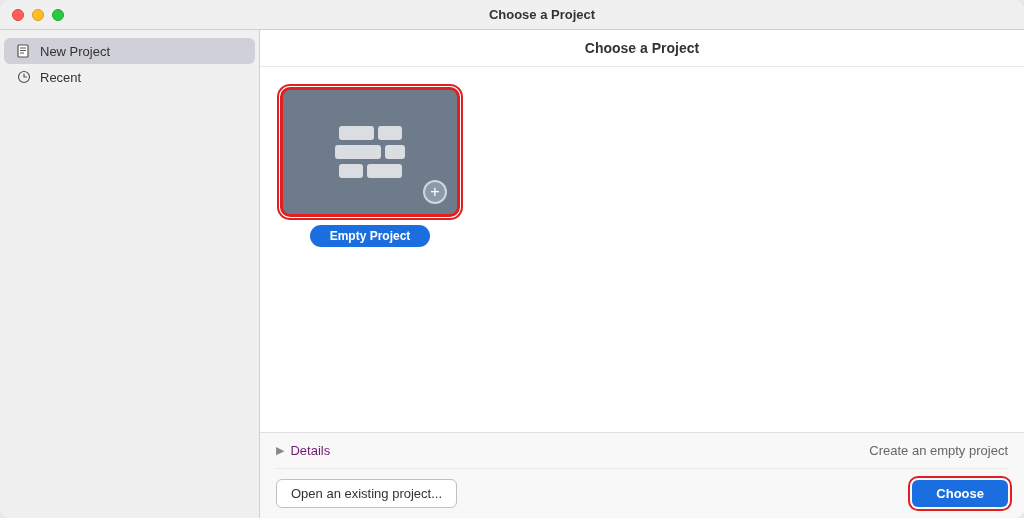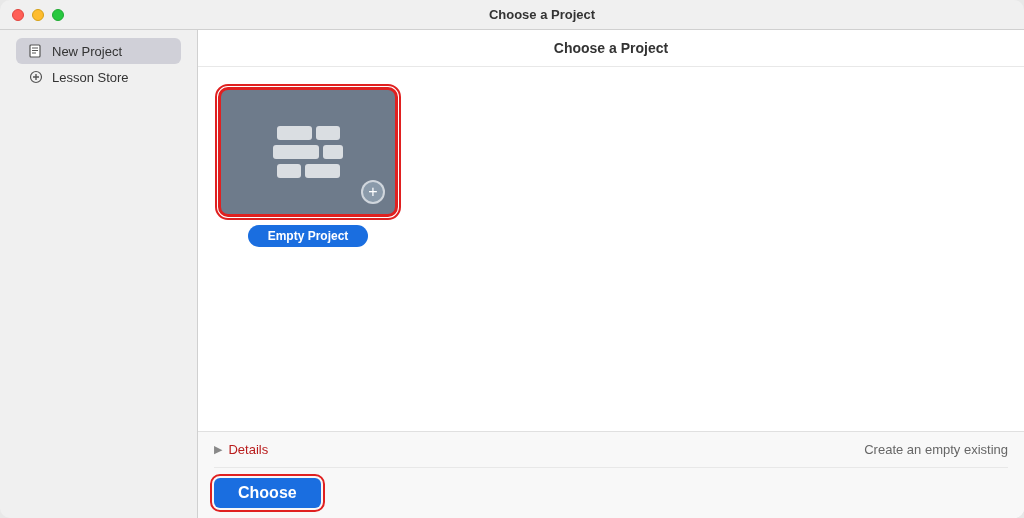--- a/index.html
+++ b/index.html
@@ -38,24 +38,24 @@
       font-size: 13px;
       font-weight: 600;
       color: #333;
     }
     .main-content {
       display: flex;
       flex: 1;
       overflow: hidden;
     }
     .sidebar {
-      width: 198px;
+      width: 260px;
       background: #f0f0f0;
       border-right: 1px solid #d0d0d0;
-      padding: 8px 12px;
+      padding: 8px 0;
       display: flex;
       flex-direction: column;
       flex-shrink: 0;
     }
     .sidebar-item {
       display: flex;
       align-items: center;
       padding: 5px 12px;
       gap: 8px;
       font-size: 13px;
@@ -176,21 +176,21 @@
       border-bottom: 1px solid #e8e8e8;
     }
     .details-chevron {
       color: #888;
       font-size: 11px;
       margin-right: 6px;
     }
     .details-label {
       font-size: 13px;
       font-weight: 500;
-      color: #b91c1c;
+      color: #701a75;
     }
     .details-description {
       margin-left: auto;
       font-size: 13px;
       color: #666;
     }
     .actions-row {
       display: flex;
       align-items: center;
       padding: 10px 0;
@@ -204,21 +204,21 @@
       font-size: 13px;
       color: #333;
       cursor: pointer;
     }
     .choose-btn {
       background: #1a6ee0;
       color: white;
       border: none;
       border-radius: 6px;
       padding: 6px 24px;
-      font-size: 16px;
+      font-size: 13px;
       font-weight: 600;
       cursor: pointer;
       outline: 2px solid #e02020;
       outline-offset: 2px;
     }
   </style>
 </head>
 <body>
 
 <div class="title-bar">
@@ -238,25 +238,24 @@
           <line x1="3" y1="6.5" x2="9" y2="6.5" stroke="#555" stroke-width="1"></line>
           <line x1="3" y1="9" x2="7" y2="9" stroke="#555" stroke-width="1"></line>
         </svg>
       </span>
       <span>New Project</span>
     </div>
     <div class="sidebar-item">
       <span class="sidebar-icon">
         <svg width="14" height="14" viewBox="0 0 14 14" fill="none">
           <circle cx="7" cy="7" r="5.5" stroke="#555" stroke-width="1.2"></circle>
-          <line x1="7" y1="4" x2="7" y2="10" stroke="#555" stroke-width="1.4"></line>
-          <line x1="4" y1="7" x2="10" y2="7" stroke="#555" stroke-width="1.4"></line>
+          <polyline points="7,4 7,7 9.5,7" stroke="#555" stroke-width="1.2" stroke-linecap="round"></polyline>
         </svg>
       </span>
-      <span>Lesson Store</span>
+      <span>Recent</span>
     </div>
   </div>
 
   <div class="content-area">
     <div class="content-header">Choose a Project</div>
 
     <div class="project-grid">
       <div class="project-item selected">
         <div class="project-thumbnail">
           <div class="brick-icon">
@@ -276,20 +275,21 @@
           <div class="plus-badge">+</div>
         </div>
         <div class="project-label">Empty Project</div>
       </div>
     </div>
 
     <div class="bottom-bar">
       <div class="details-row">
         <span class="details-chevron">▶</span>
         <span class="details-label">Details</span>
-        <span class="details-description">Create an empty existing</span>
+        <span class="details-description">Create an empty project</span>
       </div>
       <div class="actions-row">
+        <button class="open-existing-btn">Open an existing project...</button>
         <button class="choose-btn">Choose</button>
       </div>
     </div>
   </div>
 </div>
 
 </body></html>

